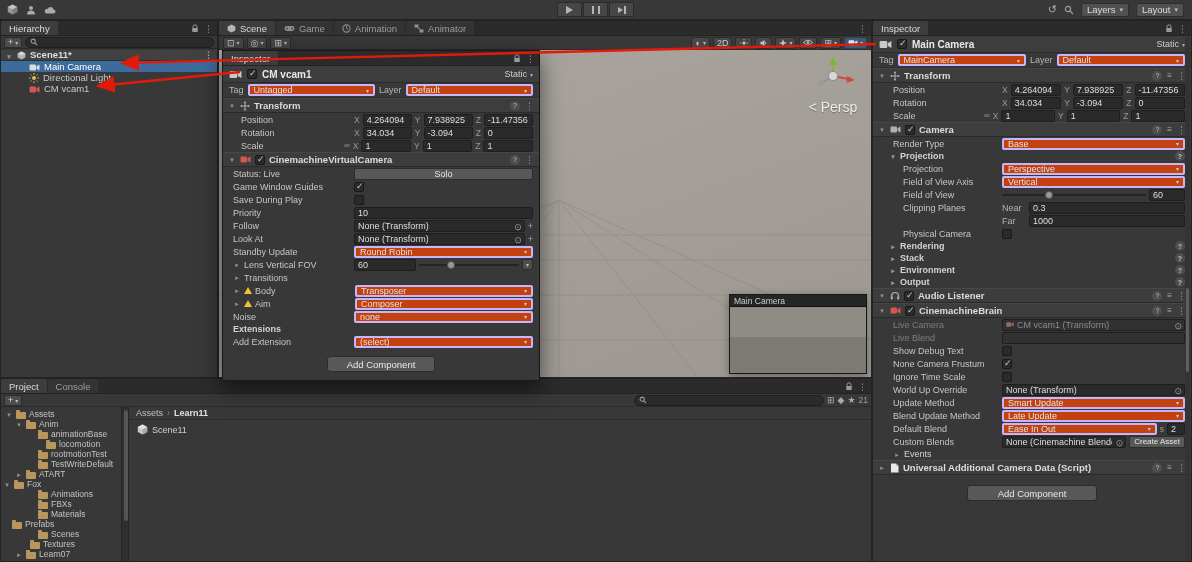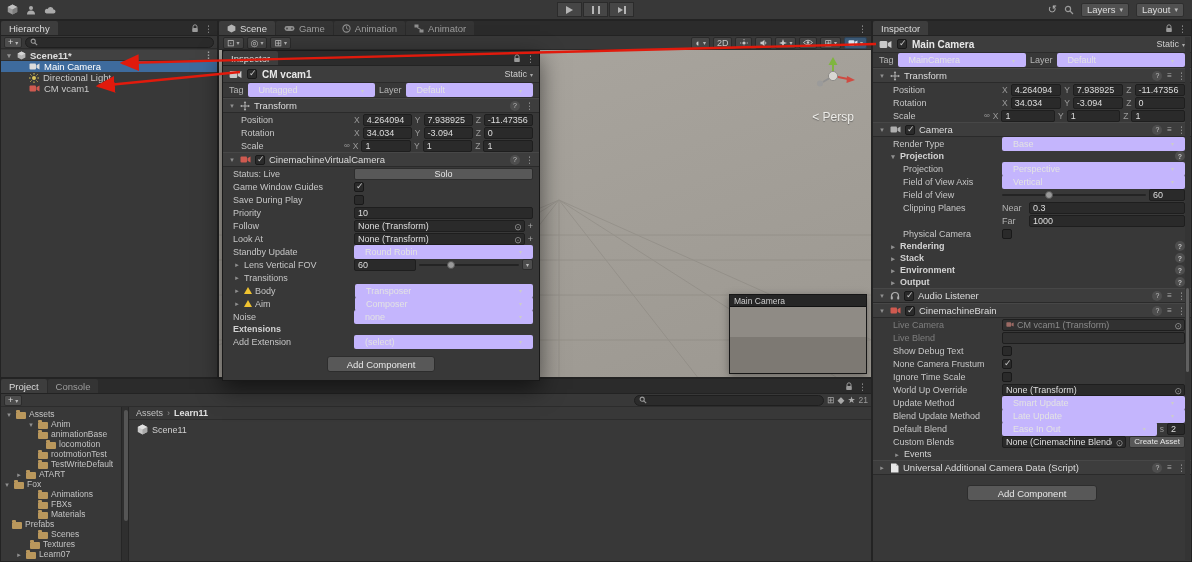--- a/index.html
+++ b/index.html
@@ -34,57 +34,57 @@
 .mini-dd::after{content:"▾";font-size:6px;color:#bbb}
 .searchbox{flex:1;height:11px;background:#2b2b2b;border:1px solid #1f1f1f;border-radius:6px;display:flex;align-items:center;gap:3px;padding:0 4px}
 .searchbox input{flex:1;background:transparent;border:none;outline:none;color:#ddd;font-size:9px;font-family:inherit;min-width:0}
 .spacer{flex:1}
 .searchbox.proj{flex:0 0 190px}
 .pticon{color:#a8a8a8;font-size:9px}
 .ptcount{color:#9a9a9a;font-size:8.5px}
 
 #hierarchy{left:0;top:20px;width:218px;height:358px}
 .htree{padding-top:1px}
-.hrow{display:flex;align-items:center;gap:4px;height:11px;padding-left:16px;font-size:9.5px;color:#c9c9c9}
+.hrow{display:flex;align-items:flex-end;gap:4px;height:11px;padding-left:16px;font-size:9.5px;color:#c9c9c9}
 .hrow.scene{background:#414141;font-weight:bold;padding-left:4px;border-bottom:1px solid #2f2f2f;color:#dedede}
 .hrow.selected{background:#3e6b9d;color:#fff}
 .fold{width:8px;color:#909090;font-size:7px;flex-shrink:0;text-align:center;line-height:1}
 .fold::before{content:"▾"}
 .fold.closed::before{content:"▸"}
 .fold.none::before{content:""}
 
 #scene-area{left:218px;top:20px;width:654px;height:358px}
 .stoolbar{height:14px;background:#383838;border-bottom:1px solid #2b2b2b;display:flex;align-items:center;gap:3px;padding:0 4px}
 .sbtn{height:12px;min-width:17px;background:#464646;border:1px solid #2b2b2b;border-radius:2px;color:#c6c6c6;display:flex;align-items:center;justify-content:center;gap:2px;font-size:9px;padding:0 3px}
 .sbtn.dd2::after{content:"▾";font-size:6px;color:#b5b5b5}
 .sbtn.blue{background:#3c5a77;border-color:#2b4157}
 .stool-right{margin-left:auto;display:flex;gap:3px;align-items:center}
 .sviewport{position:absolute;left:0;top:29px;right:0;bottom:0;background:linear-gradient(160deg,#aba7a0,#9c9891);overflow:hidden}
 .gizmo{position:absolute;top:5px;right:12px;width:52px;display:flex;flex-direction:column;align-items:center}
-.persp{font-size:12px;color:#edecE8;color:#edece8;text-shadow:0 1px 1px rgba(70,70,70,.6);margin-top:13px}
+.persp{font-size:14px;color:#edecE8;color:#edece8;text-shadow:0 1px 1px rgba(70,70,70,.6);margin-top:2px}
 .campreview{position:absolute;right:4px;bottom:3px;width:138px;height:80px;border:1px solid #161616;background:#262626;display:flex;flex-direction:column;box-shadow:0 2px 8px rgba(0,0,0,.35)}
 .campreview-title{height:12px;background:#262626;color:#cfcfcf;font-size:8.5px;display:flex;align-items:center;padding:0 4px;border-bottom:1px solid #111}
 .campreview-body{flex:1;background:linear-gradient(#8f8b85 0 46%,#7d7973 46% 100%)}
 
 .goheader{height:17px;display:flex;align-items:center;gap:5px;padding:0 6px;background:#3d3d3d;border-bottom:1px solid #2b2b2b}
 .goname{flex:1;font-weight:bold;color:#e8e8e8;font-size:10px}
 .staticdd{display:flex;align-items:center;gap:3px;color:#cfcfcf;font-size:9px}
 .staticdd::after{content:"▾";font-size:6px;color:#aaa}
 .cb{width:10px;height:10px;background:#2a2a2a;border:1px solid #191919;border-radius:2px;position:relative;flex-shrink:0}
 .cb.on::after{content:"✓";position:absolute;left:1px;top:-2px;font-size:9px;color:#c8c8c8}
 .tagrow{height:15px;display:flex;align-items:center;gap:4px;padding:0 6px;border-bottom:1px solid #2e2e2e}
 .tl{font-size:9px;color:#b5b5b5}
-.dd{height:12px;background:#701a75;border:7px solid #c4b5fd;border-radius:2px;display:flex;align-items:center;padding:0 4px;font-size:9px;color:#e3e3e3}
+.dd{height:12px;background:#c2410c;border:2px solid #c4b5fd;border-radius:2px;display:flex;align-items:center;padding:0 4px;font-size:9px;color:#e3e3e3}
 .dd::after{content:"▾";font-size:6px;color:#ccc;margin-left:auto;padding-left:3px}
 .grow{flex:1;min-width:0}
 .tf{height:12px;background:#2a2a2a;border:1px solid #1e1e1e;border-radius:2px;display:flex;align-items:center;padding:0 3px;font-size:9px;color:#dedede}
 .obj{position:relative;padding-right:13px}
 .obj::after{content:"⊙";position:absolute;right:2px;top:1px;font-size:9px;color:#9a9a9a}
 .comph{height:15px;display:flex;align-items:center;gap:4px;padding:0 5px;background:#3d3d3d;border-top:1px solid #474747;border-bottom:1px solid #2a2a2a}
-.ctitle{flex:1;font-weight:normal;font-size:9.5px;color:#dcdcdc}
+.ctitle{flex:1;font-weight:bold;font-size:9.5px;color:#dcdcdc}
 .hicons{display:flex;align-items:center;gap:5px}
 .help{width:10px;height:10px;border-radius:50%;background:#4e4e4e;color:#c0c0c0;font-size:7px;display:flex;align-items:center;justify-content:center;flex-shrink:0}
 .help::after{content:"?"}
 .presets{color:#b0b0b0;font-size:8px}
 .crow{display:flex;align-items:center;gap:3px;height:13px;padding:0 6px 0 20px;font-size:9px;color:#c6c6c6}
 .crow .lbl{flex-shrink:0}
 .ins .crow .lbl{width:106px}
 .v3{flex:1;display:flex;align-items:center;gap:3px;min-width:0}
 .ax{color:#9a9a9a;font-size:8.5px}
 .v3 .tf{flex:1;min-width:0}
@@ -929,21 +929,21 @@
       <span class="pticon">★</span>
       <span class="ptcount">21</span>
     </div>
     <div class="pbody">
       <div class="ptree">
         <div class="trow" style="padding-left:4px">
             <span class="fold"></span>
             <span class="folder"></span>
             <span class="nw">Assets</span>
           </div>
-        <div class="trow" style="padding-left:26px">
+        <div class="trow" style="padding-left:14px">
             <span class="fold"></span>
             <span class="folder"></span>
             <span class="nw">Anim</span>
           </div>
         <div class="trow" style="padding-left:26px">
             <span class="fold none"></span>
             <span class="folder"></span>
             <span class="nw">animationBase</span>
           </div>
         <div class="trow" style="padding-left:34px">

